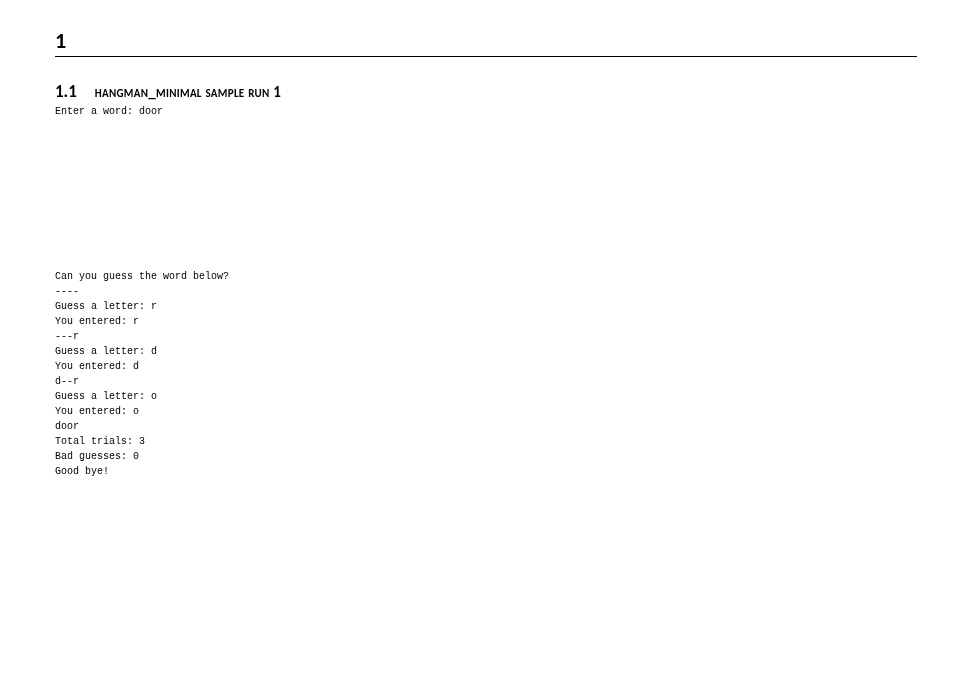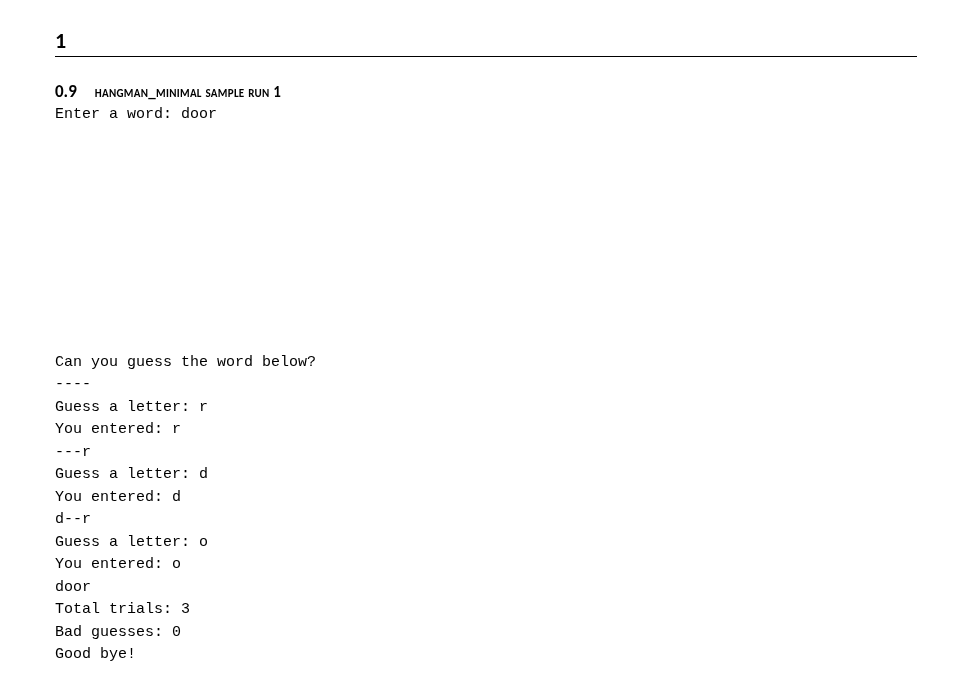--- a/index.html
+++ b/index.html
@@ -48,35 +48,35 @@
     }
     .subsection-title {
       font-weight: bold;
       font-size: 15px;
       font-variant: small-caps;
       letter-spacing: 0.3px;
       line-height: 1;
     }
     .code-block {
       font-family: "Courier New", Courier, monospace;
-      font-size: 15px;
+      font-size: 10px;
       line-height: 1.5;
       white-space: pre;
       color: #000000;
     }
   </style>
 </head>
 <body>
 
 <div class="section-heading">
   <span class="section-number">1</span>
 </div>
 
 <div class="subsection-heading">
-  <span class="subsection-number">0.9</span>
+  <span class="subsection-number">1.1</span>
   <span class="subsection-title">hangman_minimal sample run 1</span>
 </div>
 
 <pre class="code-block" id="code-block">Enter a word: door
 
 
 
 
 
 

